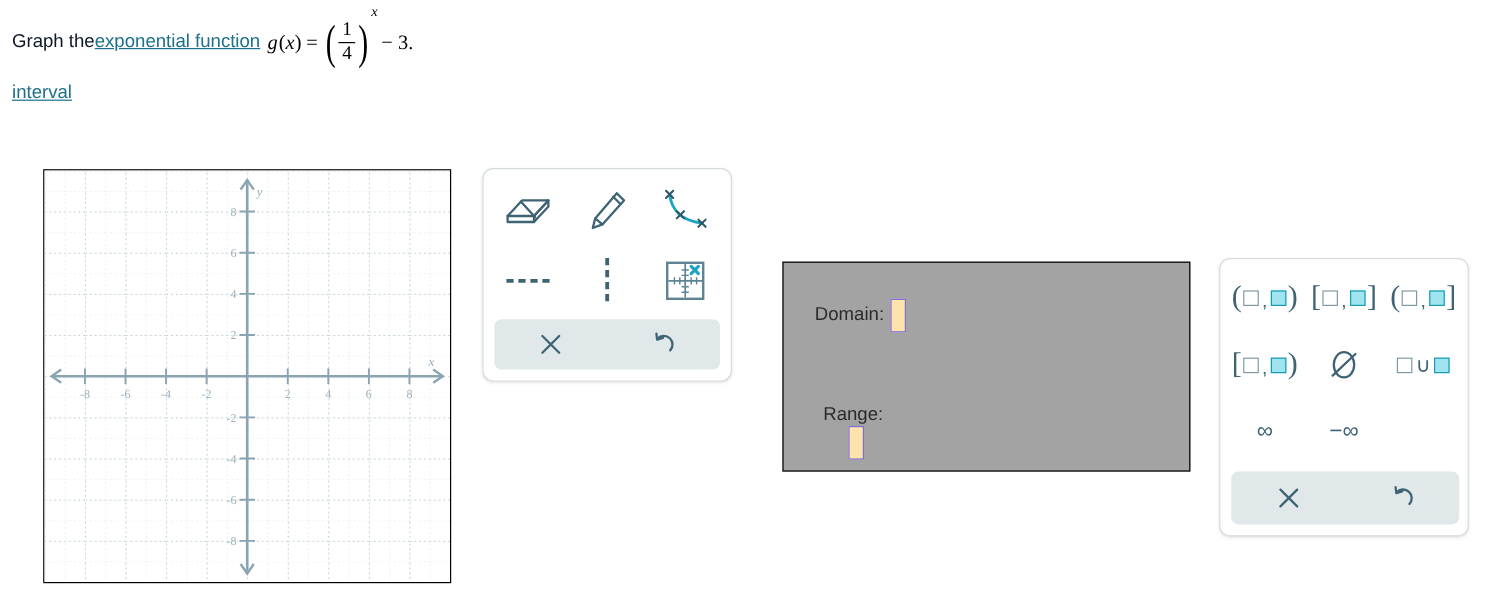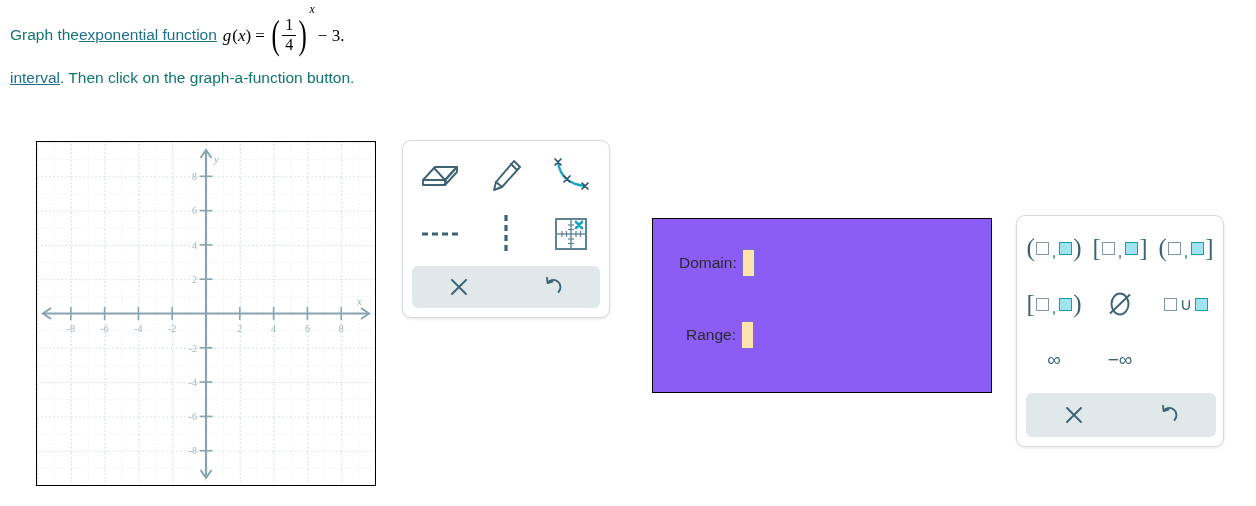--- a/index.html
+++ b/index.html
@@ -21,21 +21,21 @@
     width: 1240px;
     font-size: 15.5px;
     line-height: 1.0;
     color: #000;
   }
   .prompt-line { display: flex; align-items: center; white-space: nowrap; }
   .line1 { height: 50px; }
   .line2 { height: 36px; }
   .line3 { height: 34px; }
   .lnk { color: #1d6f8a; text-decoration: underline; cursor: pointer; text-align: right; }
-  .txt { color: #0f766e; }
+  .txt { color: #0f172a; }
 
   
   .math { font-family: "Liberation Serif", serif; font-style: italic; font-size: 17px; display: inline-flex; align-items: center; }
   .math .fnname { font-style: italic; margin-right: 1px; }
   .math .paren { font-style: normal; }
   .mi { font-style: italic; }
   .mop { font-style: normal; padding: 0 4px; }
   .big-paren {
     font-style: normal;
     font-family: "Liberation Serif", serif;
@@ -107,31 +107,31 @@
     cursor: pointer;
     color: #3d6374;
   }
 
   
   .answer-panel {
     position: absolute;
     left: 652px; top: 218px;
     width: 340px; height: 175px;
     border: 1px solid #000;
-    background: #8b5cf6;
+    background: #a3a3a3;
   }
   .ans-row {
     position: absolute;
     display: flex;
     align-items: center;
     font-size: 15.5px;
     color: #2b2b2b;
   }
   .row-domain { left: 26px; top: 30px; }
-  .row-range  { left: 33px; top: 102px; }
+  .row-range  { left: 33px; top: 118px; flex-direction: column; }
   .ans-label { margin-right: 5px; }
   .ans-input {
     width: 13px; height: 28px;
     background: #ffe3ad;
     border: 1.6px solid #7b6fd6;
     cursor: text;
   }
 
   
   .keypad {
@@ -216,21 +216,20 @@
         </span>
         <span class="big-paren">)</span>
         <span class="sup">x</span>
         <span style="width:3px;display:inline-block"></span>
         <span class="minus3">− 3.</span>
       </span>
     </div>
 
     <div class="prompt-line line2">
         <span class="lnk">interval</span>
-        <span class="txt">. Then click on the graph-a-function button.</span>
     </div>
 
   </div>
 
   <div class="graph-box">
     <svg class="graph-svg" width="338" height="343" viewBox="0 0 338 343">
       <defs>
         <pattern id="minorgrid" width="16.9" height="17.15" patternUnits="userSpaceOnUse">
           <path d="M 16.9 0 L 0 0 0 17.15" fill="none" stroke="#cfdde2" stroke-width="1" stroke-dasharray="1.2 2.6"></path>
         </pattern>

